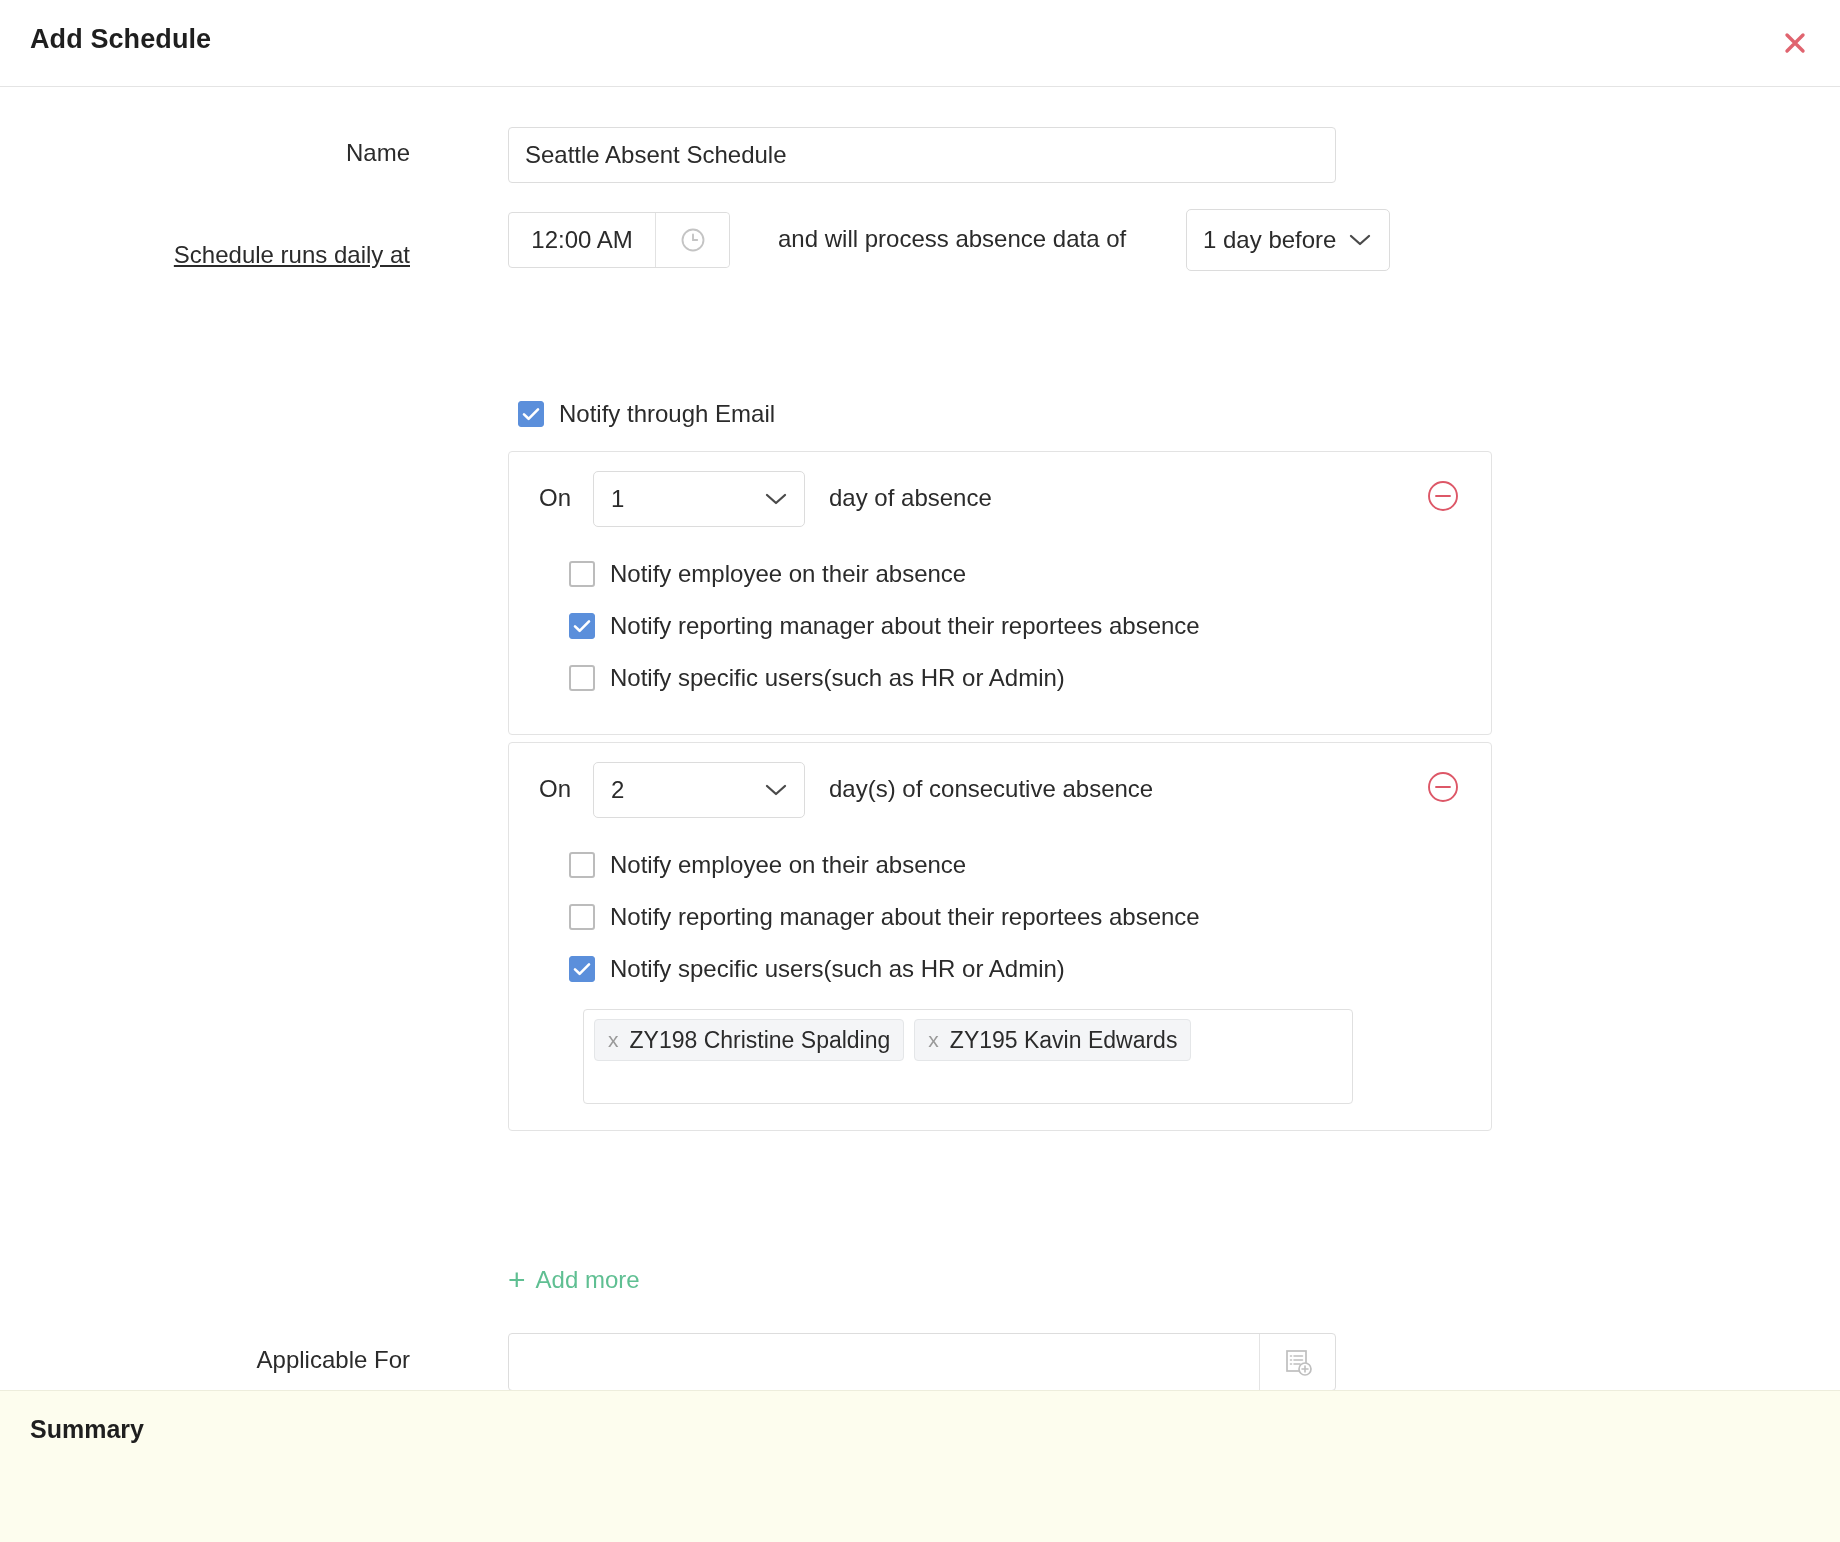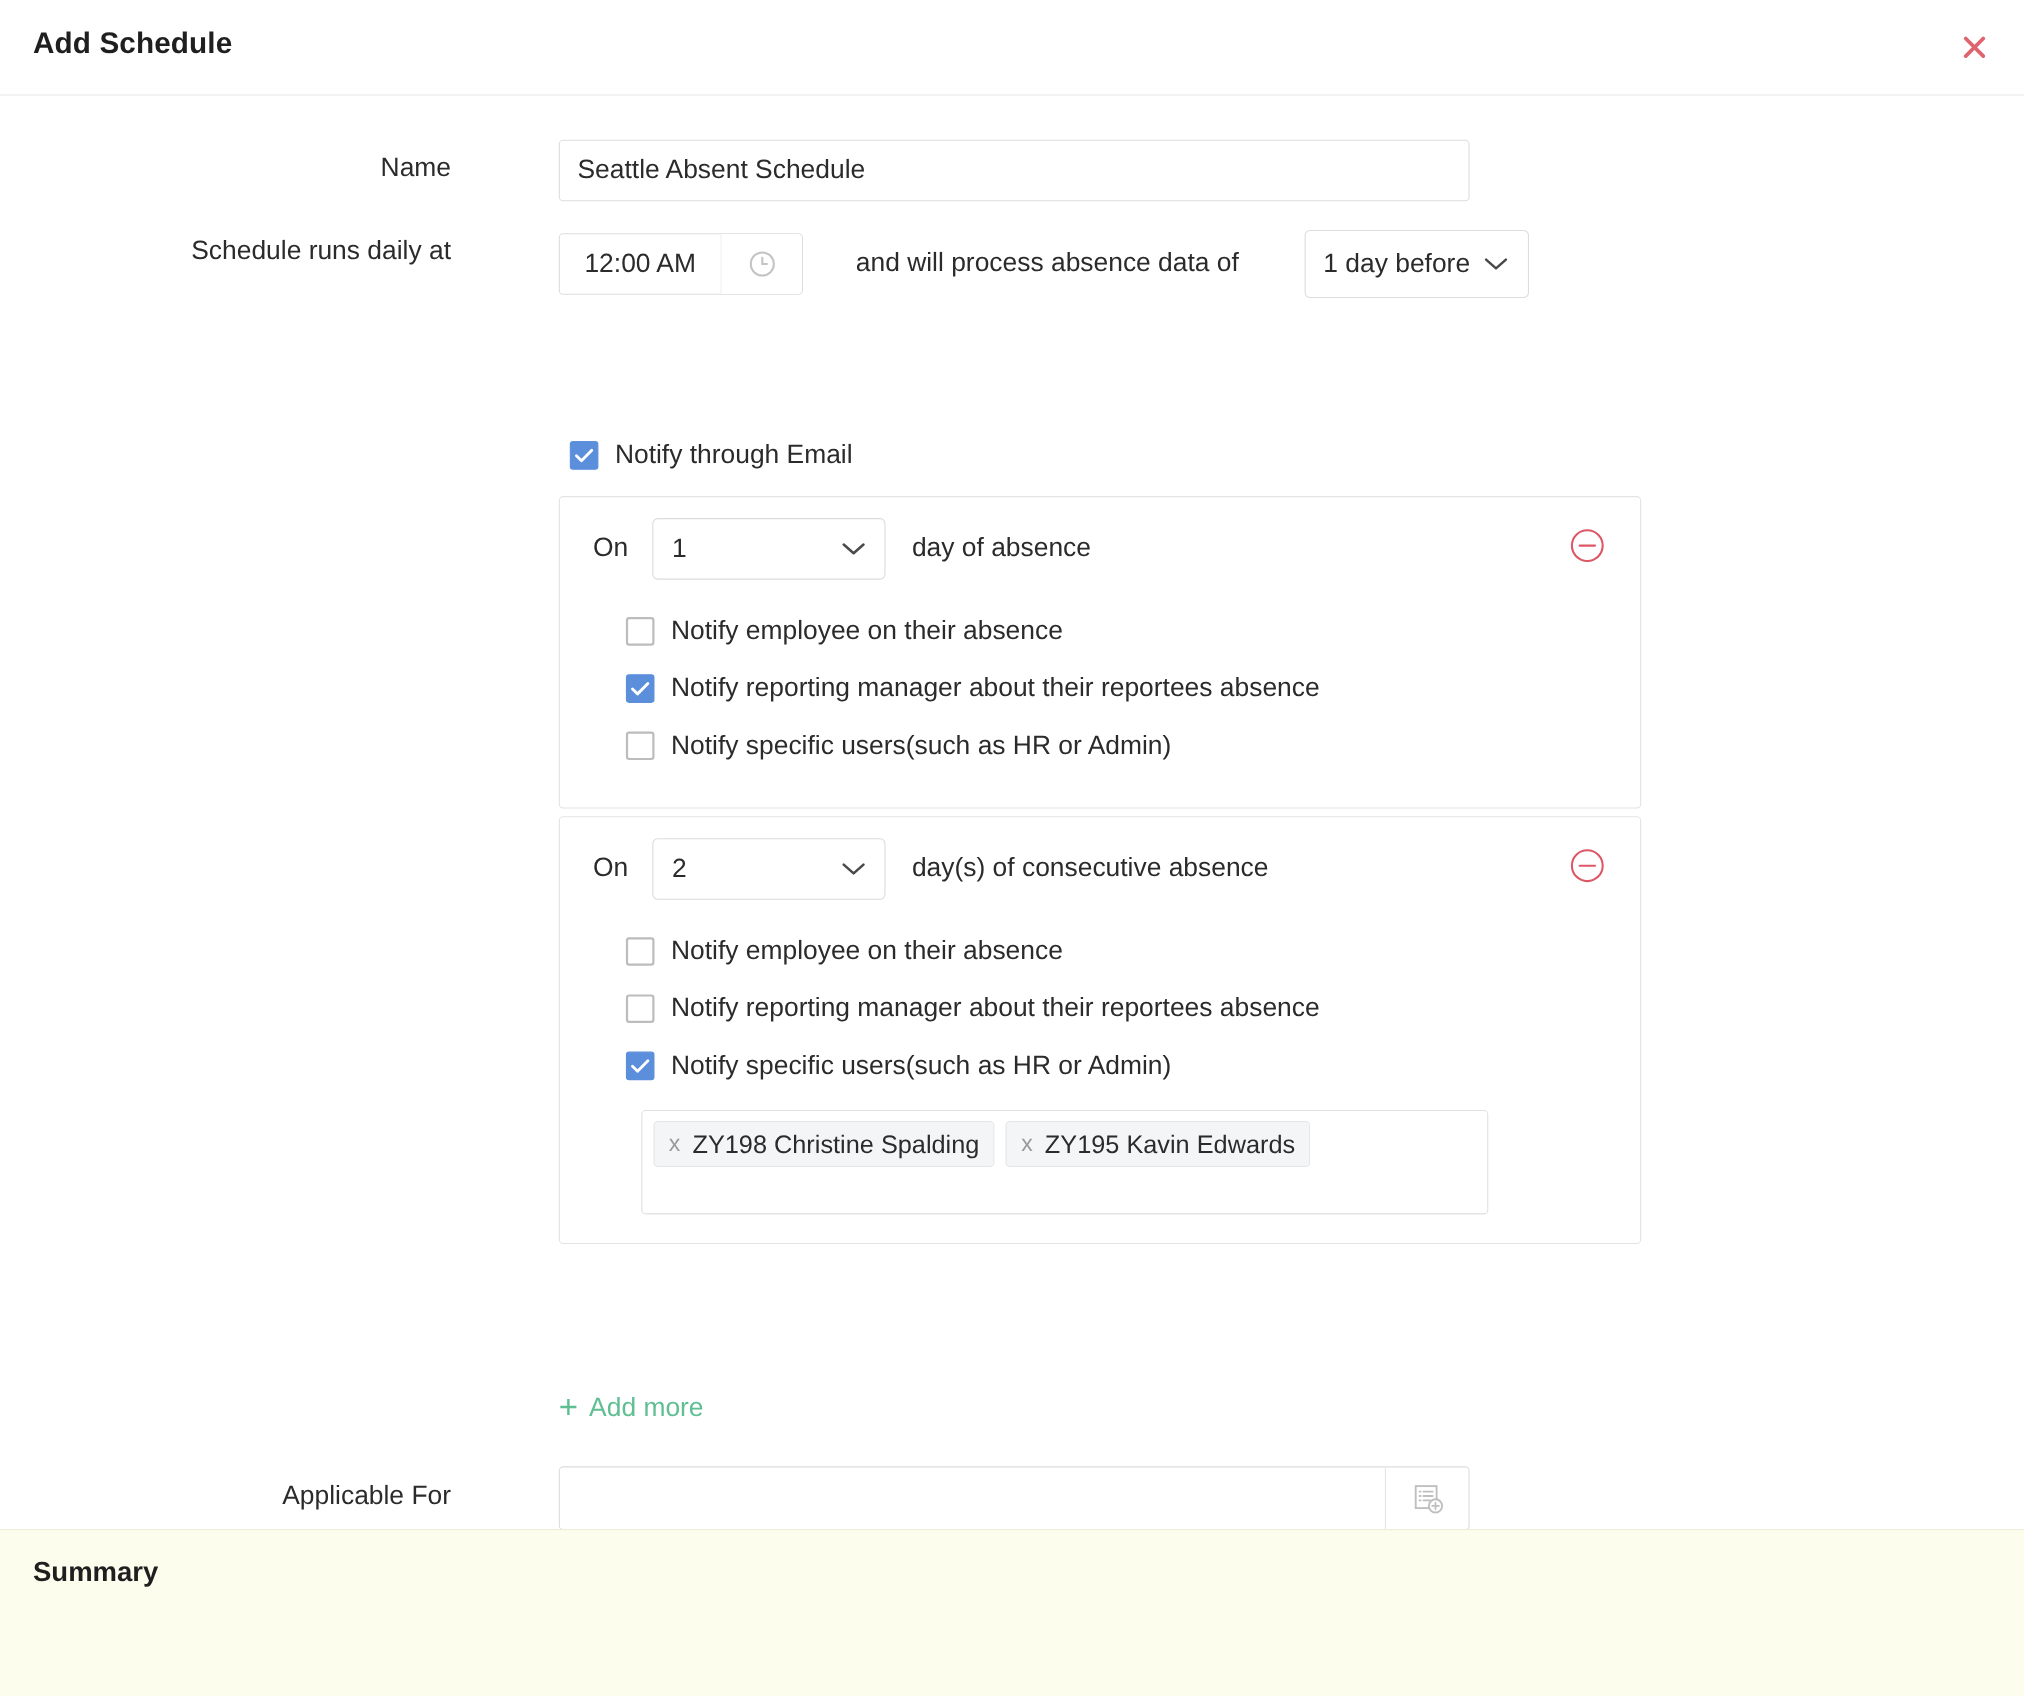--- a/index.html
+++ b/index.html
@@ -321,21 +321,21 @@
         <path d="M6 6 L22 22 M22 6 L6 22" stroke="#e0646f" stroke-width="3.4" stroke-linecap="round"></path>
       </svg>
     </div>
   </div>
 
   <div class="form-body">
 
     <div class="row-label" style="top:52px;">Name</div>
     <input class="name-input" value="Seattle Absent Schedule" placeholder="" style="">
 
-    <div class="row-label" style="top:127px;">Schedule runs daily at</div>
+    <div class="row-label" style="top:154px;text-decoration:underline;">Schedule runs daily at</div>
     <div class="time-wrap">
       <input class="time-input" value="12:00 AM" style="">
       <div class="time-btn">
         <svg width="28" height="28" viewBox="0 0 24 24" aria-hidden="true">
           <circle cx="12" cy="12" r="9" fill="none" stroke="#c4c4c4" stroke-width="1.6"></circle>
           <path d="M12 7.2 V12 H15.6" fill="none" stroke="#c4c4c4" stroke-width="1.6" stroke-linecap="round"></path>
         </svg>
       </div>
     </div>
     <div class="inline-text" style="left:778px; top:138px;">and will process absence data of</div>

